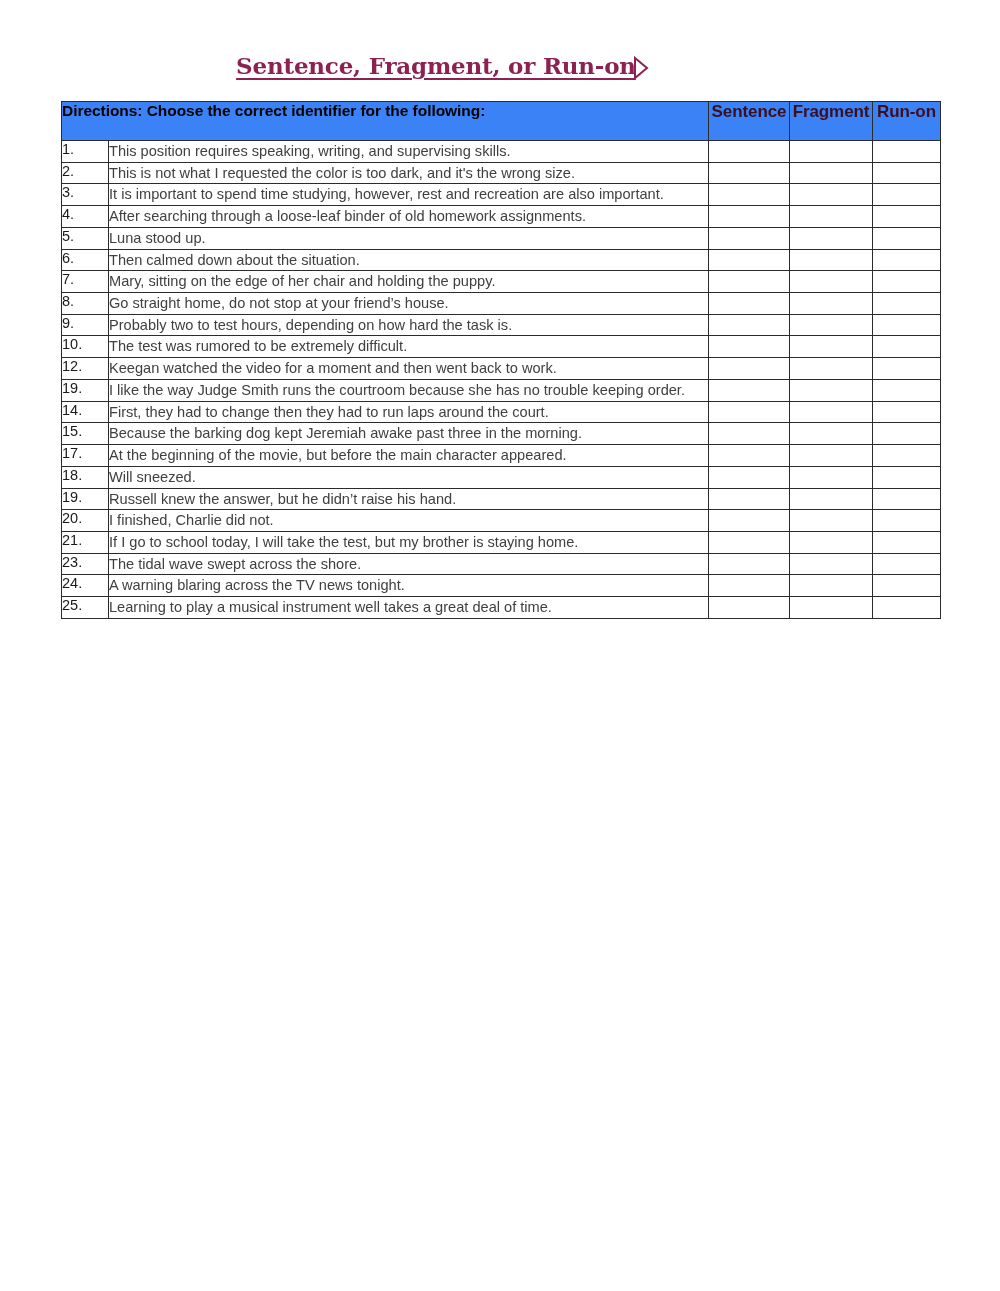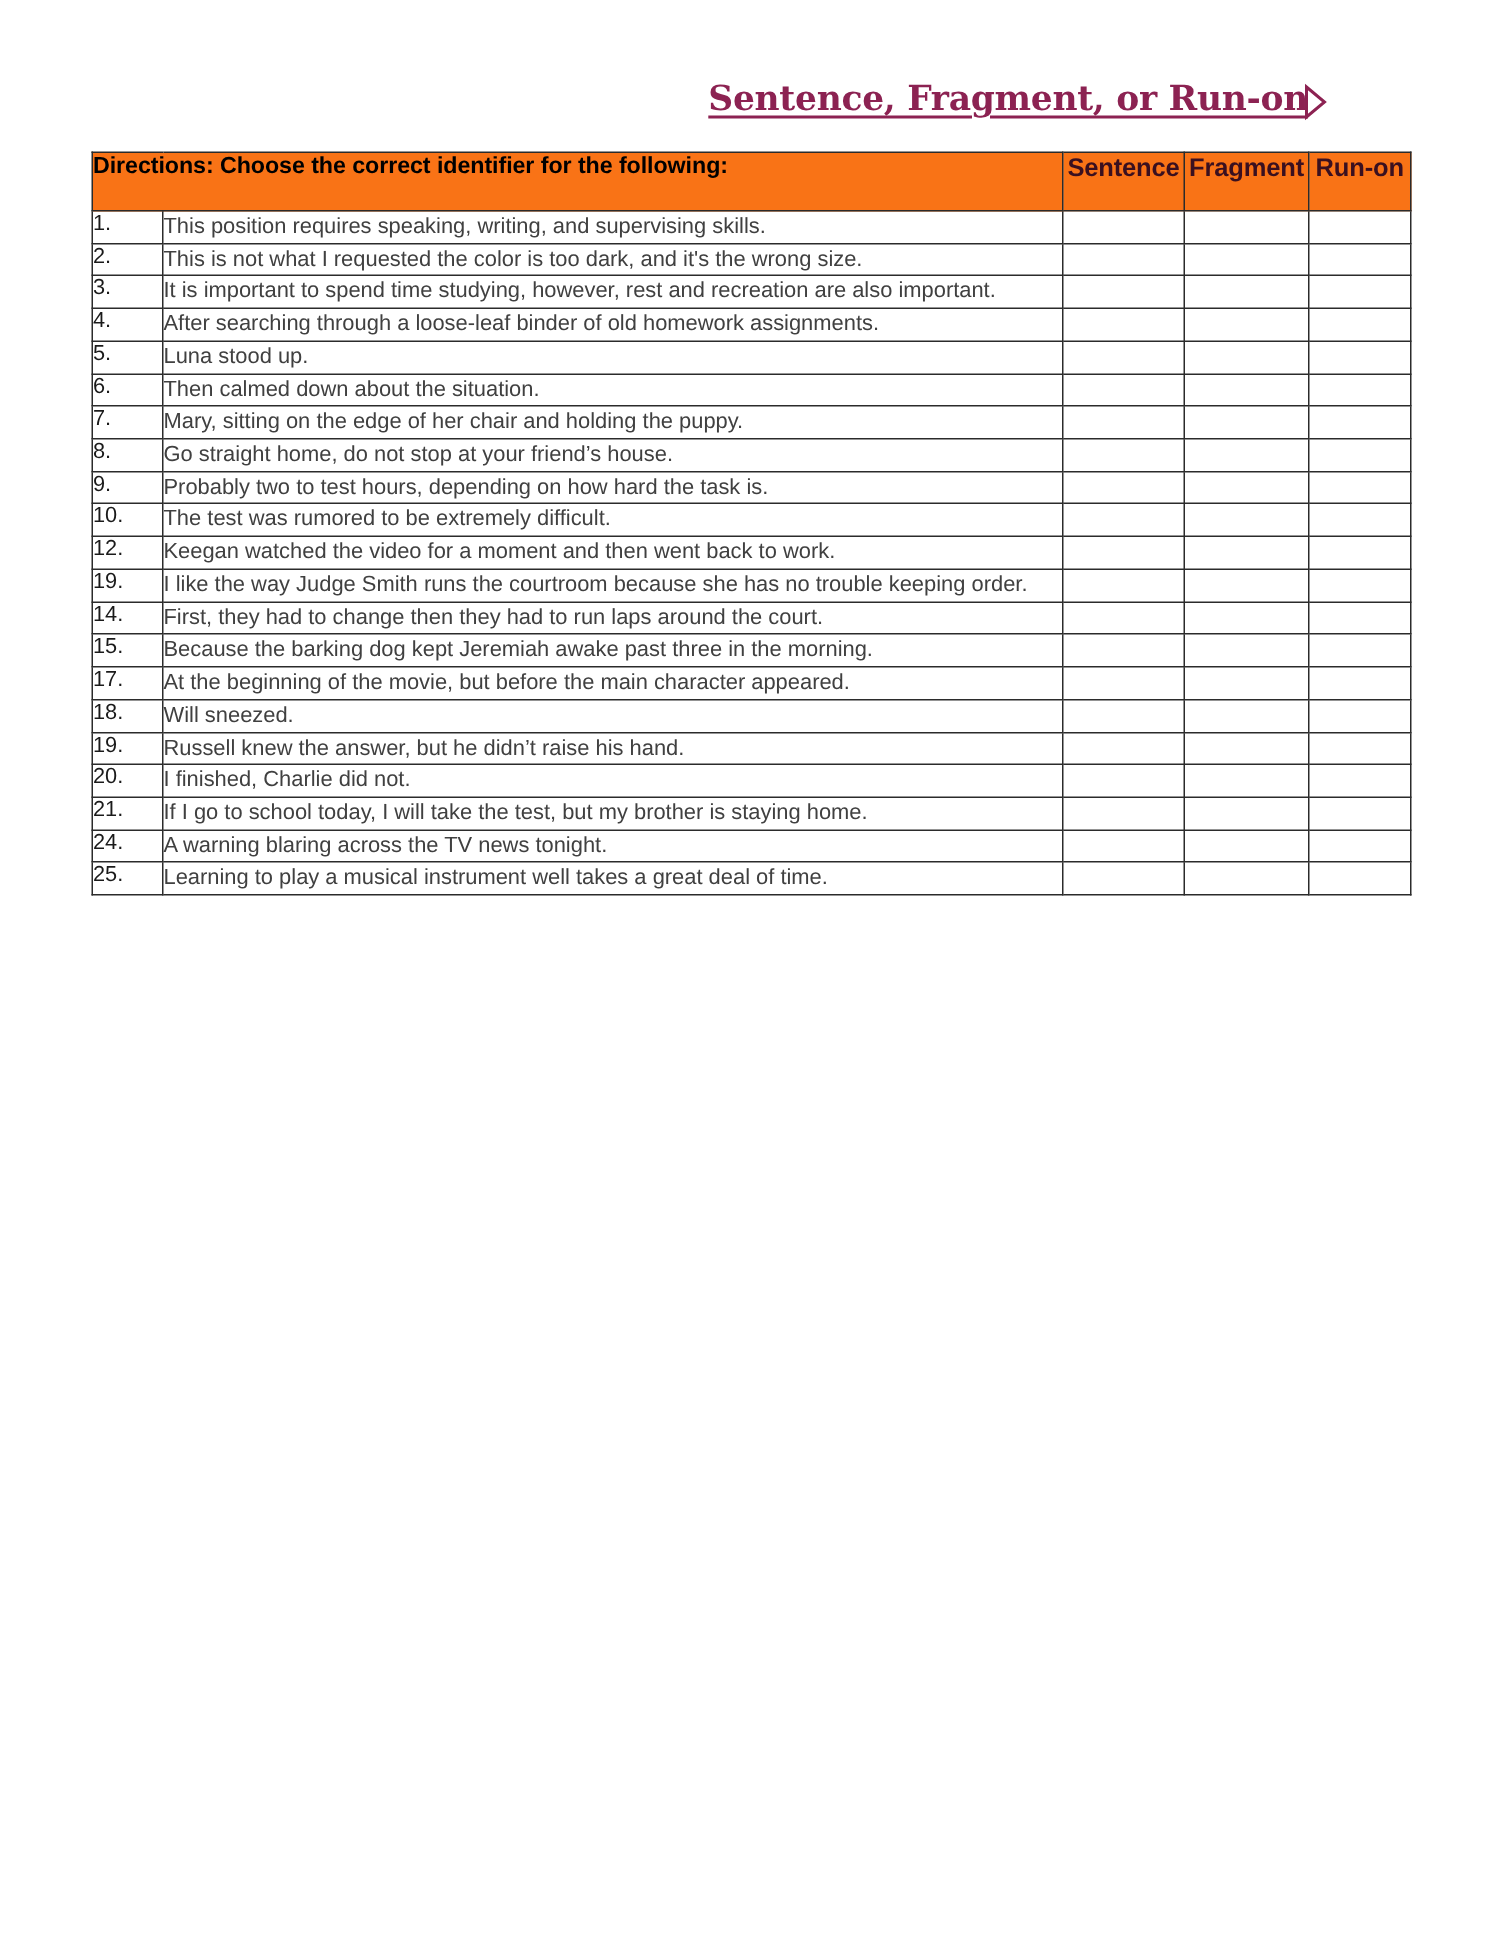--- a/index.html
+++ b/index.html
@@ -20,21 +20,21 @@
     height: 1291px;
     box-sizing: border-box;
   }
 
   
   .title-wrap {
     position: absolute;
     top: 52px;
     left: 0;
     width: 872px;
-    text-align: right;
+    text-align: center;
   }
   .title-inner {
     display: inline-block;
     position: relative;
   }
   .title-text {
     font-family: "DejaVu Serif", serif;
     font-size: 23px;
     font-weight: bold;
     letter-spacing: -0.2px;
@@ -69,21 +69,21 @@
   }
 
   col.c-num   { width: 47px; }
   col.c-item  { width: 600px; }
   col.c-sent  { width: 81px; }
   col.c-frag  { width: 83px; }
   col.c-run   { width: 68px; }
 
   
   .hdr-dir, .hdr-col {
-    background: #f97316;
+    background: #3b82f6;
     height: 38px;
     vertical-align: middle;
   }
   .hdr-dir {
     font-size: 15.5px;
     font-weight: bold;
     color: #000000;
     padding: 0 0 0 9px;
     text-align: left;
     letter-spacing: -0.05px;
@@ -273,20 +273,27 @@
           <td class="ans-cell"></td>
         </tr>
         <tr>
           <td class="num-cell">21.</td>
           <td class="item-cell">If I go to school today, I will take the test, but my brother is staying home.</td>
           <td class="ans-cell"></td>
           <td class="ans-cell"></td>
           <td class="ans-cell"></td>
         </tr>
         <tr>
+          <td class="num-cell">23.</td>
+          <td class="item-cell">The tidal wave swept across the shore.</td>
+          <td class="ans-cell"></td>
+          <td class="ans-cell"></td>
+          <td class="ans-cell"></td>
+        </tr>
+        <tr>
           <td class="num-cell">24.</td>
           <td class="item-cell">A warning blaring across the TV news tonight.</td>
           <td class="ans-cell"></td>
           <td class="ans-cell"></td>
           <td class="ans-cell"></td>
         </tr>
         <tr>
           <td class="num-cell">25.</td>
           <td class="item-cell">Learning to play a musical instrument well takes a great deal of time.</td>
           <td class="ans-cell"></td>

